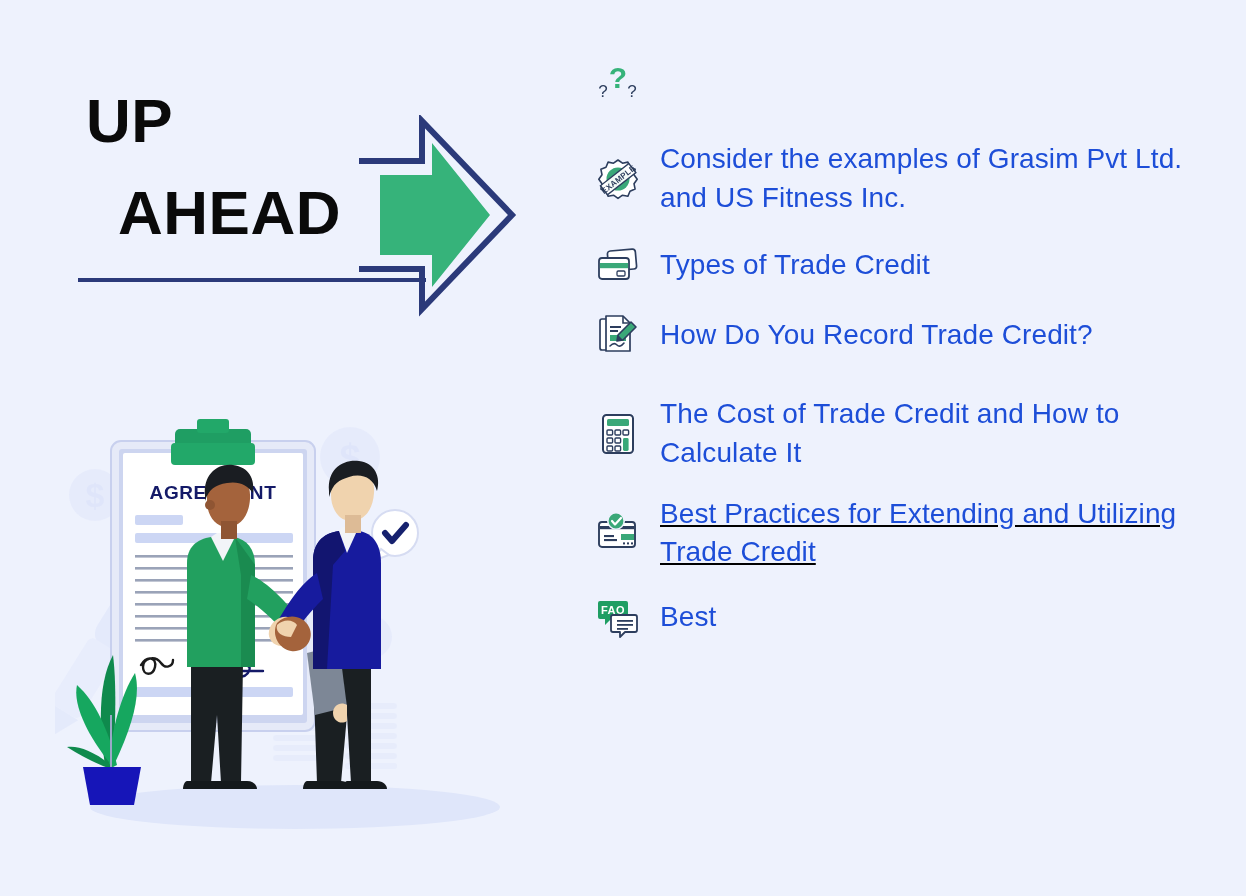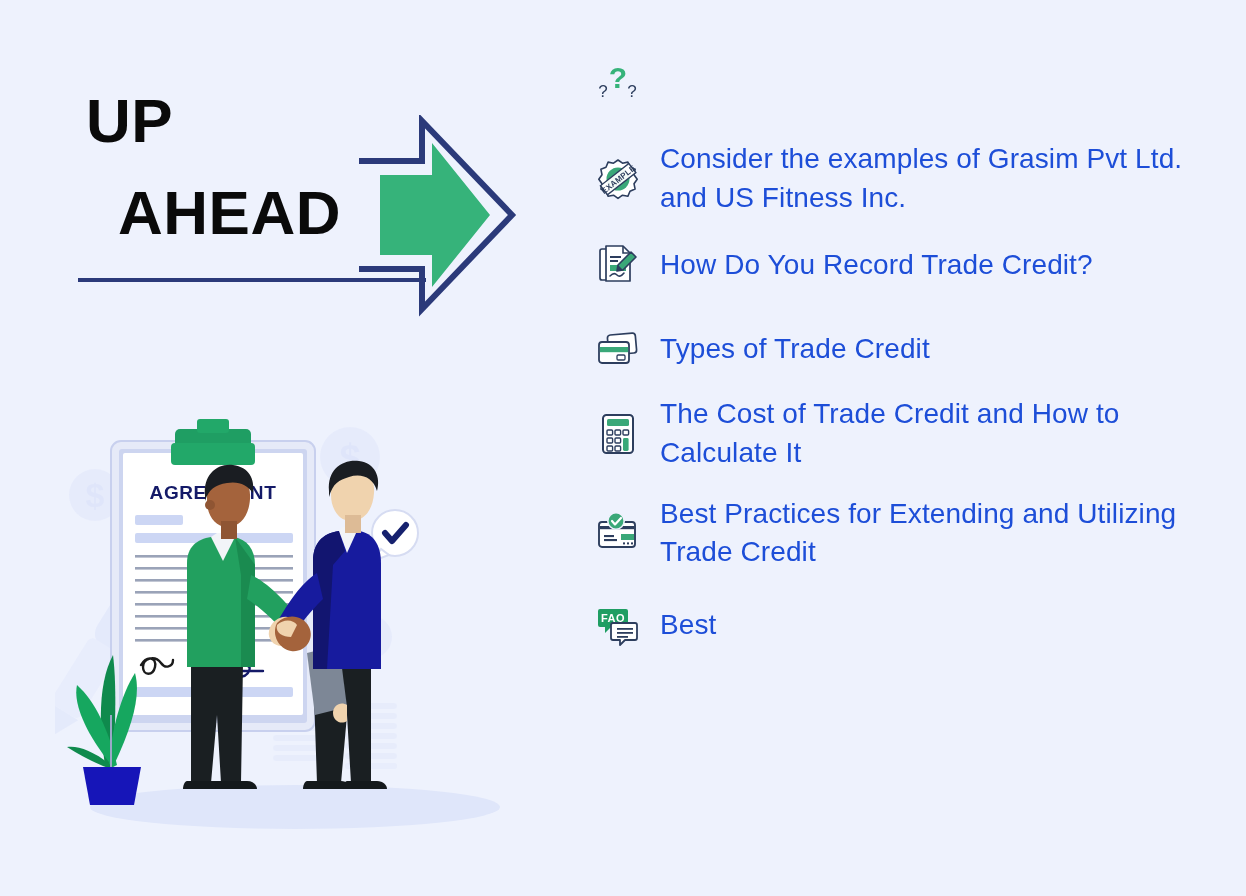--- a/index.html
+++ b/index.html
@@ -100,21 +100,21 @@
     letter-spacing: 0.1px;
   }
   .toc-item.first .toc-label { color: #0d0d0d; }
 
   
   #item-0 { margin-bottom: 34px; }
   #item-1 { margin-bottom: 24px; }
   #item-2 { margin-bottom: 22px; }
   #item-3 { margin-bottom: 36px; }
   #item-4 { }
-  #item-5 { margin-bottom: 30px; }
+  #item-5 { margin-bottom: 22px; text-decoration: underline; }
   #item-6 { margin-bottom: 0px; text-align: right; }
 </style>
 </head>
 <body>
 
 <div id="left-panel">
 
   <div id="title-block">
     <div class="title-line" id="title-up">UP</div>
     <div class="title-line" id="title-ahead">AHEAD</div>
@@ -299,51 +299,51 @@
         <g transform="rotate(-38 21 21)">
           <rect x="3" y="15.5" width="36" height="11.5" fill="#ffffff" opacity="0.94"></rect>
           <rect x="3" y="15.5" width="36" height="11.5" fill="none" stroke="#2d3e5e" stroke-width="1.4"></rect>
           <text x="21" y="24.3" font-family="Liberation Sans, sans-serif" font-size="8" font-weight="bold" fill="#2d3e5e" text-anchor="middle" letter-spacing="0.3">EXAMPLE</text>
         </g>
       </svg>
     </span>
     <span class="toc-label">Consider the examples of Grasim Pvt Ltd. and US Fitness Inc.</span>
   </div>
 
+  <div class="toc-item" id="item-2">
+    <span class="toc-icon">
+      <svg width="42" height="36" viewBox="0 0 42 36" xmlns="http://www.w3.org/2000/svg">
+        <rect x="11" y="3" width="28" height="20" rx="3" transform="rotate(-5 25 13)" fill="#ffffff" stroke="#2d3e5e" stroke-width="1.7"></rect>
+        <rect x="2" y="11" width="30" height="21" rx="3" fill="#ffffff" stroke="#2d3e5e" stroke-width="1.8"></rect>
+        <rect x="2.9" y="16" width="28.2" height="5.2" fill="#3aa878"></rect>
+        <rect x="20" y="24" width="8" height="5" rx="1.2" fill="#ffffff" stroke="#2d3e5e" stroke-width="1.3"></rect>
+      </svg>
+    </span>
+    <span class="toc-label">Types of Trade Credit</span>
+  </div>
+
   <div class="toc-item" id="item-3">
     <span class="toc-icon">
       <svg width="40" height="42" viewBox="0 0 40 42" xmlns="http://www.w3.org/2000/svg">
         <rect x="2" y="5" width="23" height="31" rx="2" fill="#ffffff" stroke="#2d3e5e" stroke-width="1.7"></rect>
         <path d="M8 2 h17 l7 7 v28 h-24 Z" fill="#ffffff" stroke="#2d3e5e" stroke-width="1.7" stroke-linejoin="round"></path>
         <path d="M25 2 v7 h7" fill="none" stroke="#2d3e5e" stroke-width="1.6"></path>
         <rect x="12" y="12" width="11" height="2" fill="#2d3e5e"></rect>
         <rect x="12" y="16" width="8" height="2" fill="#2d3e5e"></rect>
         <rect x="12" y="21" width="16" height="6" fill="#3aa878"></rect>
         <path d="M12 32 q4 -4 7 -1 q3 3 7 -2" fill="none" stroke="#2d3e5e" stroke-width="1.6" stroke-linecap="round"></path>
         <g transform="rotate(0 0 0)">
           <path d="M33 8 l5 5 l-13 13 l-6 1 l1 -6 Z" fill="#3aa878" stroke="#2d3e5e" stroke-width="1.6" stroke-linejoin="round"></path>
           <path d="M19 27 l6 -1 l-5 -5 Z" fill="#2d3e5e"></path>
         </g>
       </svg>
     </span>
     <span class="toc-label">How Do You Record Trade Credit?</span>
   </div>
 
-  <div class="toc-item" id="item-2">
-    <span class="toc-icon">
-      <svg width="42" height="36" viewBox="0 0 42 36" xmlns="http://www.w3.org/2000/svg">
-        <rect x="11" y="3" width="28" height="20" rx="3" transform="rotate(-5 25 13)" fill="#ffffff" stroke="#2d3e5e" stroke-width="1.7"></rect>
-        <rect x="2" y="11" width="30" height="21" rx="3" fill="#ffffff" stroke="#2d3e5e" stroke-width="1.8"></rect>
-        <rect x="2.9" y="16" width="28.2" height="5.2" fill="#3aa878"></rect>
-        <rect x="20" y="24" width="8" height="5" rx="1.2" fill="#ffffff" stroke="#2d3e5e" stroke-width="1.3"></rect>
-      </svg>
-    </span>
-    <span class="toc-label">Types of Trade Credit</span>
-  </div>
-
   <div class="toc-item" id="item-4">
     <span class="toc-icon">
       <svg width="34" height="42" viewBox="0 0 34 42" xmlns="http://www.w3.org/2000/svg">
         <rect x="2" y="2" width="30" height="38" rx="3.5" fill="#ffffff" stroke="#2d3e5e" stroke-width="2"></rect>
         <rect x="6" y="6" width="22" height="7" rx="1.5" fill="#3aa878"></rect>
         <g fill="#ffffff" stroke="#2d3e5e" stroke-width="1.4">
           <rect x="6" y="17" width="5.6" height="5" rx="1"></rect>
           <rect x="14" y="17" width="5.6" height="5" rx="1"></rect>
           <rect x="22" y="17" width="5.6" height="5" rx="1"></rect>
           <rect x="6" y="25" width="5.6" height="5" rx="1"></rect>

